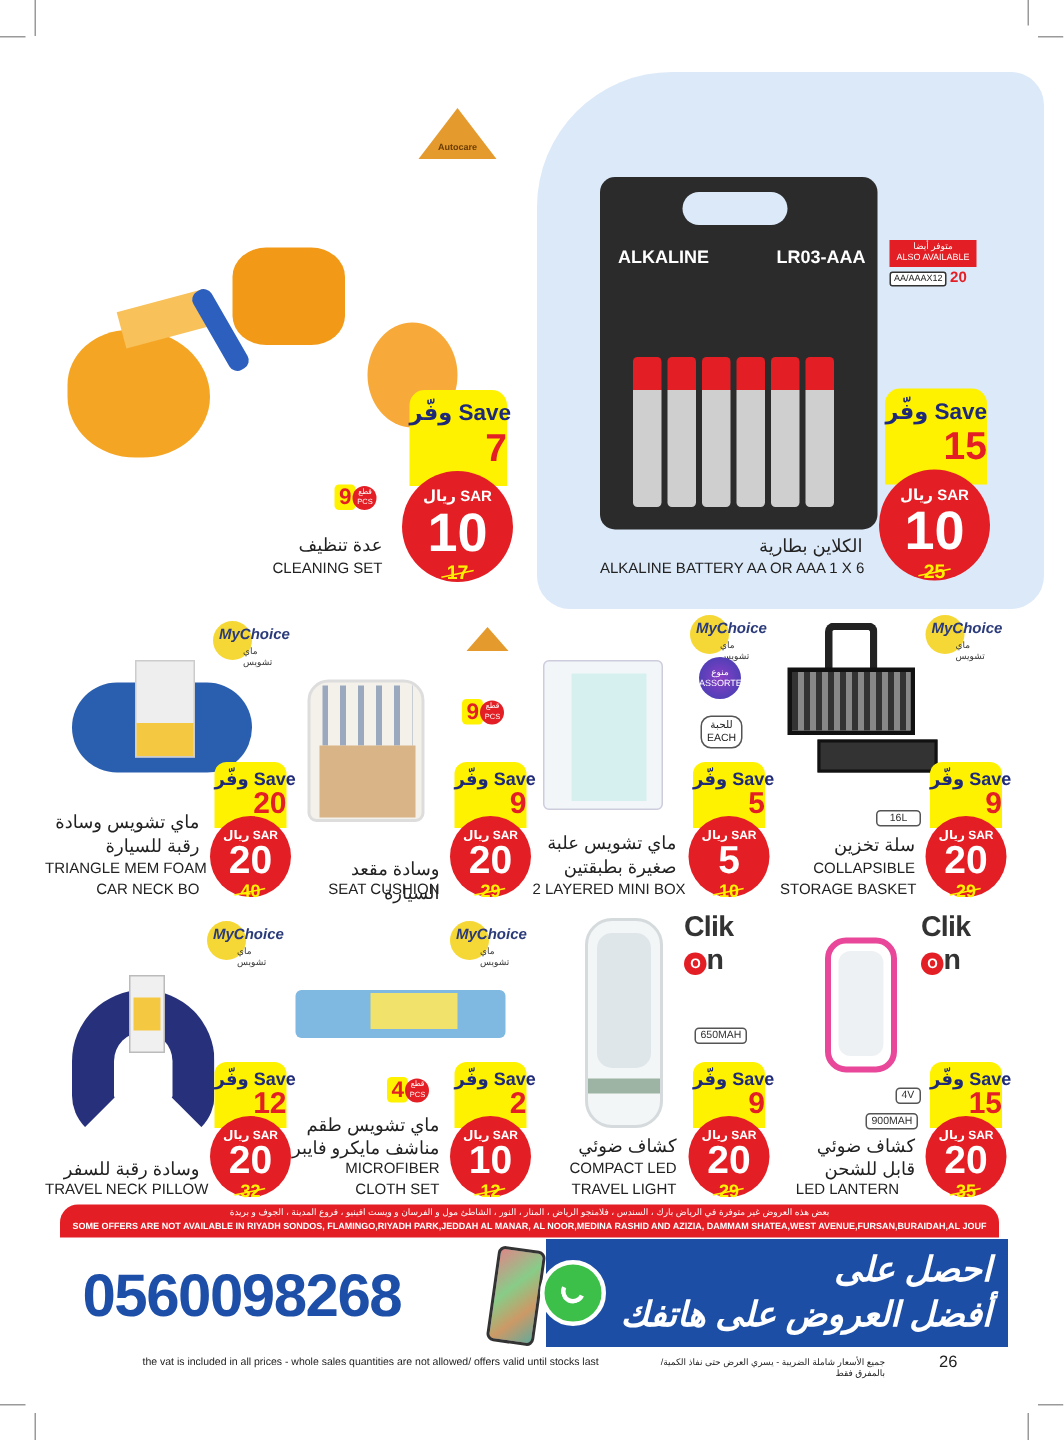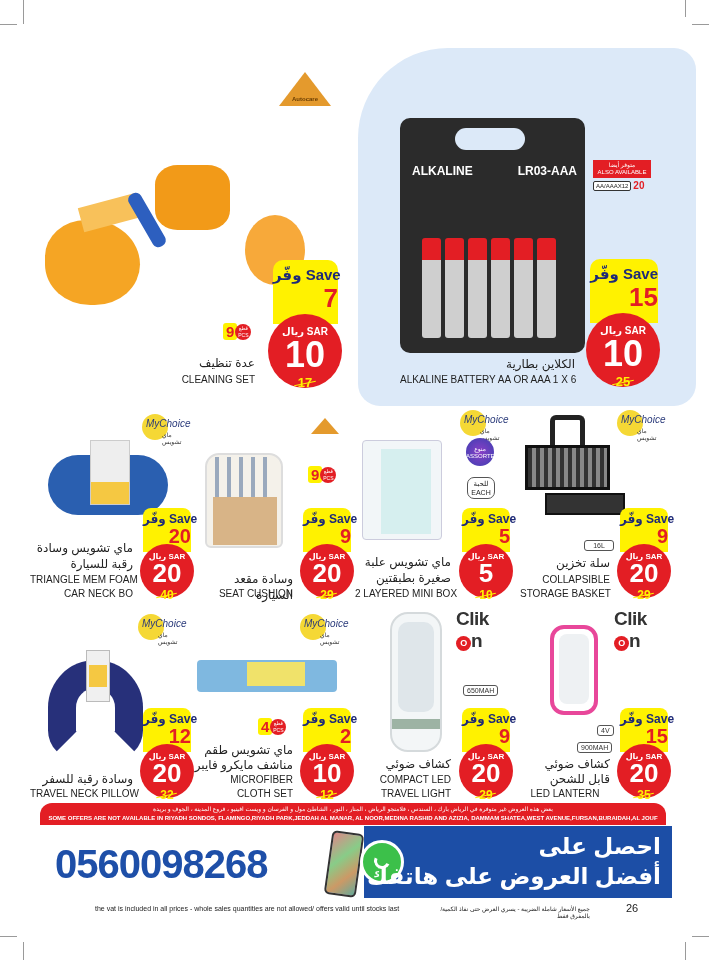--- a/index.html
+++ b/index.html
@@ -65,21 +65,21 @@
   .flash-light .band { position:absolute; left:0; top:105px; width:100%; height:10px; background:#9db3a4; }
 
   .lantern { left: 550px; top: 625px; width: 48px; height: 90px; background:#fff; border:4px solid #e8479a; border-radius:14px; }
   .lantern .lens { position:absolute; left:5px; top:5px; width:30px; height:70px; background:#eef1f3; border-radius:8px; }
 
   
   .autocare { position:absolute; width:0; height:0; border-left:26px solid transparent; border-right:26px solid transparent; border-bottom:34px solid #e49a2d; }
   .autocare-text { position:absolute; font-size:6px; font-weight:bold; color:#6a3d00; width:52px; text-align:center; }
   .mychoice { position:absolute; width:46px; height:28px; }
   .mychoice .circle { position:absolute; left:0; top:0; width:26px; height:26px; border-radius:50%; background:#f5d835; }
-  .mychoice .txt { position:absolute; left:4px; top:4px; font-size:10px; font-weight:normal; font-style:italic; color:#2a3a7a; white-space:nowrap;text-align:right; }
+  .mychoice .txt { position:absolute; left:4px; top:4px; font-size:10px; font-weight:bold; font-style:italic; color:#2a3a7a; white-space:nowrap;text-align:right; }
   .mychoice .sub { position:absolute; left:20px; top:17px; font-size:6px; color:#333; }
   .clikon { position:absolute; font-size:19px; font-weight:bold; color:#333; letter-spacing:-0.5px; }
   .clikon .o { display:inline-block; width:15px; height:15px; border-radius:50%; background:#e31e24; color:#fff; font-size:9px; text-align:center; line-height:15px; vertical-align:1px; }
 
   
   .tag-yellow {
     position:absolute; width:48px; background:#fff200; border-radius:8px 8px 0 0;
     text-align:right; color:#e31e24; font-weight:bold;
   }
   .tag-yellow .save { color:#1e2a78; font-size:12px; padding-top:4px; white-space:nowrap; }
@@ -122,21 +122,21 @@
     color:#fff; text-align:center;
   }
   .disclaimer .ar { font-size:6px; line-height:9px; padding-top:2px; direction:rtl; }
   .disclaimer .en { font-size:6px; font-weight:bold; line-height:8px; white-space:nowrap; }
 
   .phone-number { position:absolute; left:55px; top:842px; font-size:40px; font-weight:bold; color:#1e4fa8; letter-spacing:-1px; }
   .phone-mock { position:absolute; left:328px; top:832px; width:32px; height:64px; background:linear-gradient(135deg,#d88 0%,#8c8 40%,#c96 70%,#6a9 100%); border:2px solid #333; border-radius:5px; transform:rotate(8deg); }
   .blue-banner { position:absolute; left:364px; top:826px; width:308px; height:72px; background:#1c4ea6; }
   .wa-icon { position:absolute; left:360px; top:840px; width:44px; height:44px; border-radius:50%; background:#3cc04a; border:3px solid #fff; }
   .wa-icon .handset { position:absolute; left:11px; top:10px; width:16px; height:16px; border:3px solid #fff; border-radius:50%; border-right-color:transparent; border-top-color:transparent; transform:rotate(-20deg); }
-  .banner-text { position:absolute; right:48px; top:831px; color:#fff; font-size:23px; font-weight:bold; text-align:right; direction:rtl; line-height:30px; }
+  .banner-text { position:absolute; right:48px; top:831px; color:#fff; font-size:23px; font-weight:bold; text-align:right; direction:rtl; line-height:30px;font-style:italic; }
 
   .footer-en { position:absolute; left:95px; top:905px; font-size:7px; color:#222; white-space:nowrap; }
   .footer-ar { position:absolute; left:430px; top:905px; width:160px; font-size:6px; color:#222; direction:rtl; text-align:right; }
   .page-num { position:absolute; left:626px; top:902px; font-size:11px; font-weight:normal; color:#222; }
 </style>
 </head>
 <body>
 
 <div class="crop" style="left:23px;top:0;width:1px;height:24px;"></div>
 <div class="crop" style="left:0;top:24px;width:17px;height:1px;"></div>

